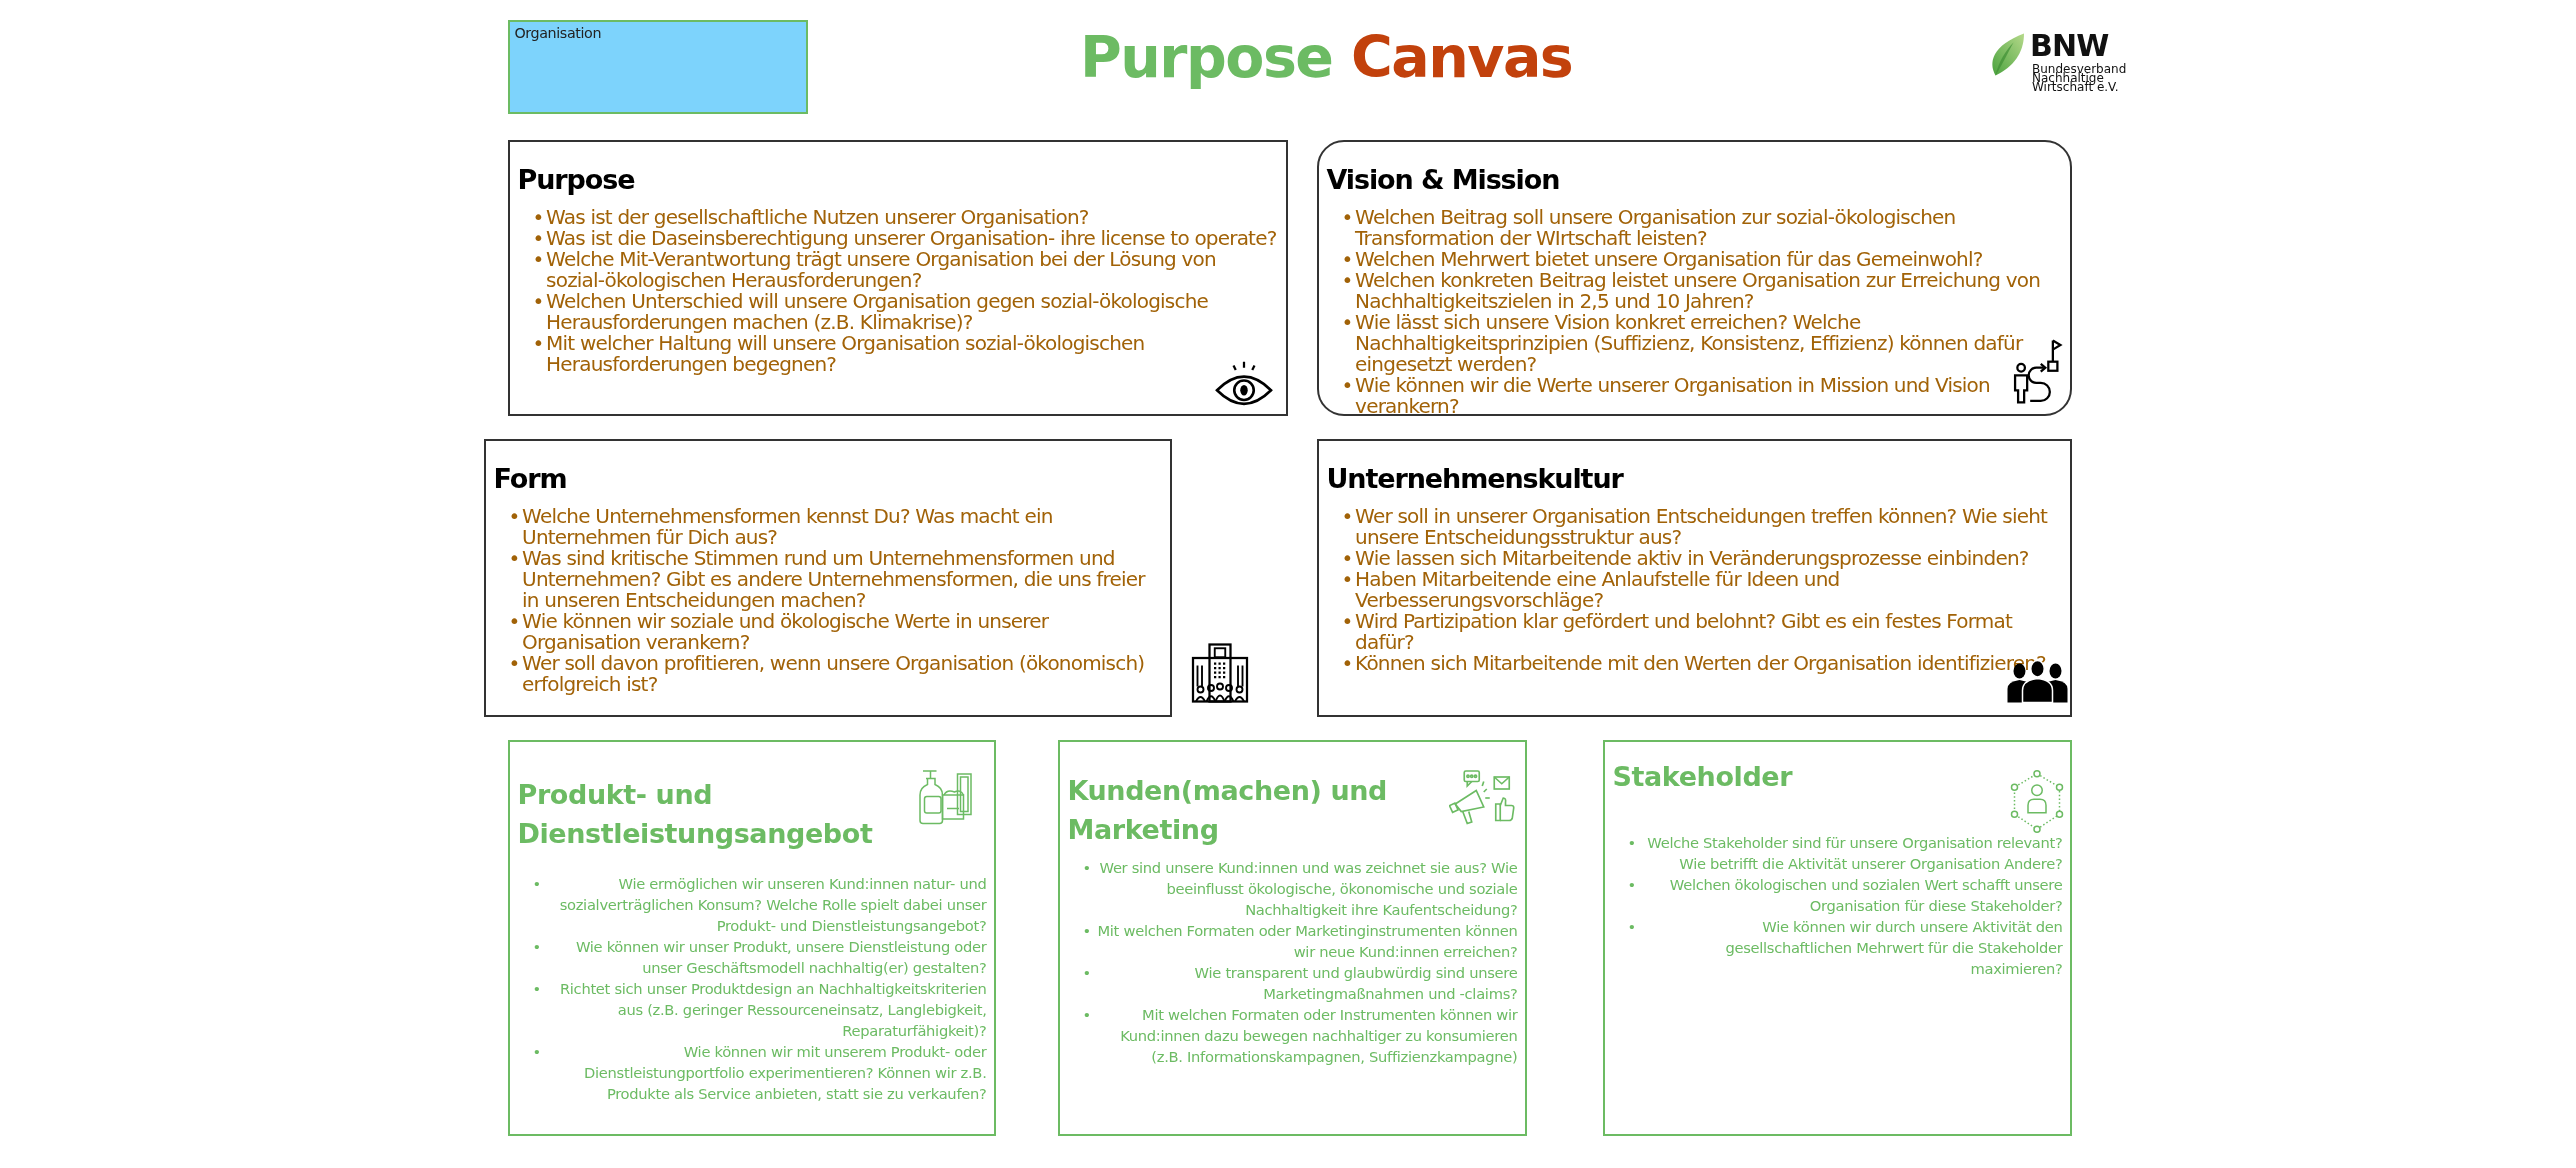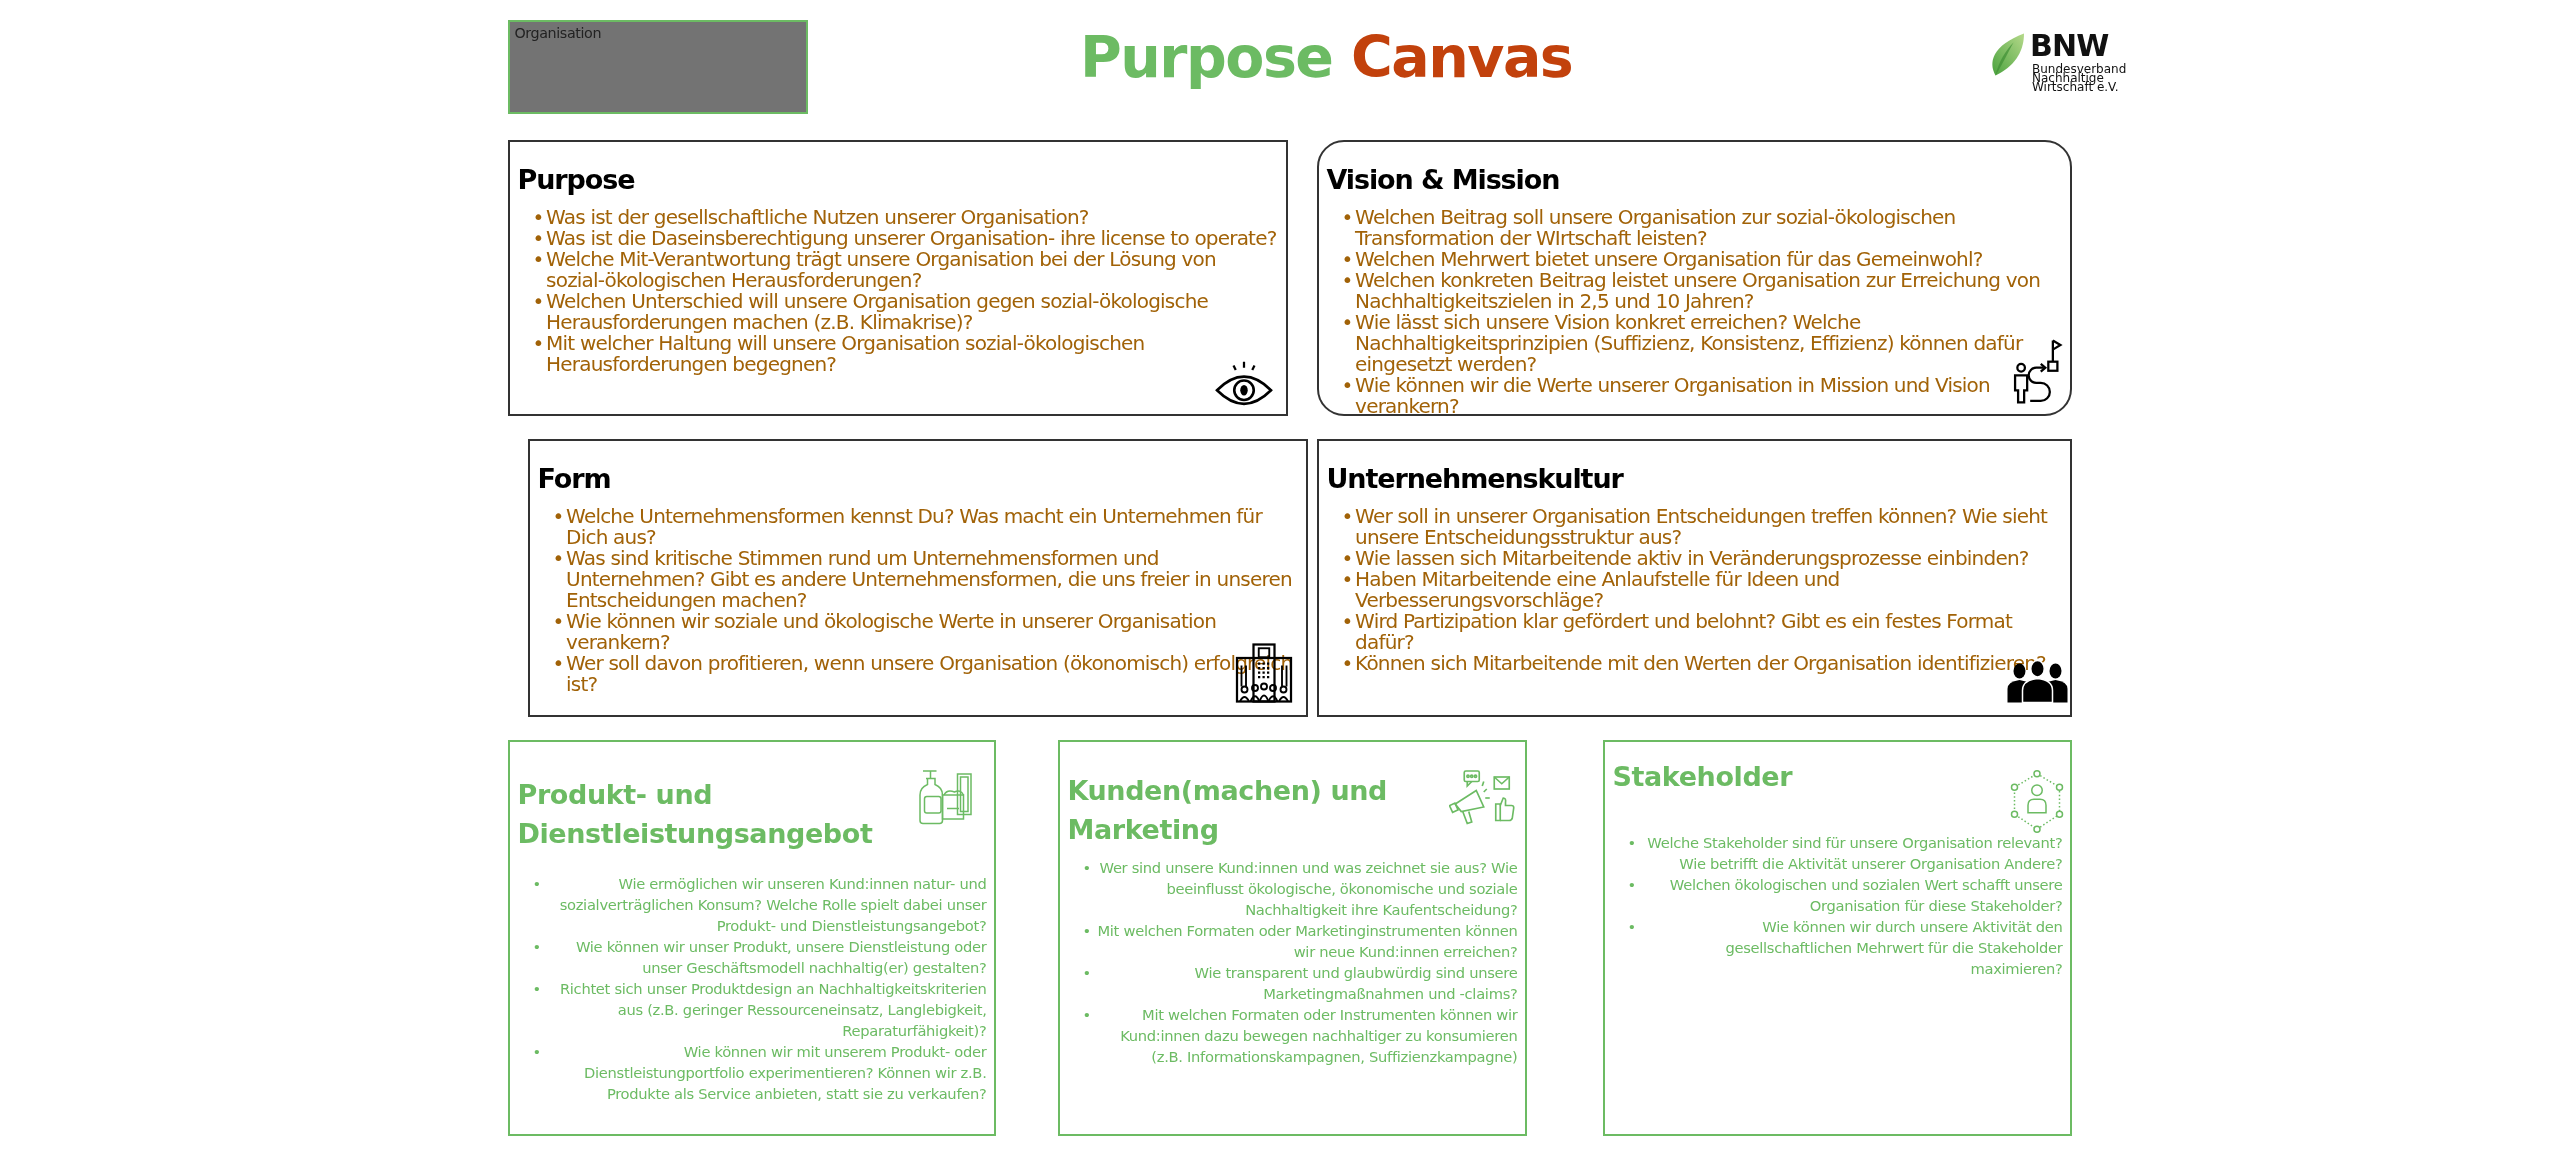--- a/index.html
+++ b/index.html
@@ -1,21 +1,21 @@
 <!DOCTYPE html>
 <html style="font-size:12px"><head>
 <meta charset="utf-8">
 <style>
   * { box-sizing: border-box; margin: 0; padding: 0; }
   html, body { width: 2576px; height: 1168px; background: #ffffff; overflow: hidden; }
   body { position: relative; font-family: "Liberation Sans", "DejaVu Sans", sans-serif; color: #111; }
 
   .org-box {
     position: absolute; left: 508px; top: 19.6px; width: 300px; height: 94px;
-    border: 2.3px solid #6cbb63; background: #737373; padding: 3px 4.5px;
+    border: 2.3px solid #6cbb63; background: #7dd3fc; padding: 3px 4.5px;
   }
   .org-label { font-family: "DejaVu Sans", sans-serif; font-size: 14.3px; color: #222; letter-spacing: -0.4px; }
 
   .page-title {
     position: absolute; left: 1080px; top: 19.6px; width: 452px; height: 75px;
     font-family: "DejaVu Sans", sans-serif; font-weight: bold; font-size: 57px;
     letter-spacing: -1.5px; line-height: 75px; white-space: nowrap;
   }
   .title-green { color: #6cbb63; }
   .title-black { color: #c2410c; }
@@ -48,21 +48,21 @@
     content: "•"; position: absolute; left: 0; top: 0; color: inherit;
   }
   .card.green ul { margin-top: 19.6px; text-align: right; }
   .card.green li { color: #6cbb63; font-size: 14.7px; line-height: 21px; letter-spacing: -0.3px; }
 
   .card-icon { position: absolute; }
 
   
   #card-purpose { left: 508px; top: 140px; width: 780px; height: 276px; }
   #card-vision  { left: 1317px; top: 140px; width: 777px; height: 276px; border-radius: 27px; }
-  #card-form    { left: 528px; top: 439px; width: 780px; height: 278px; }
+  #card-form    { left: 484px; top: 439px; width: 688px; height: 278px; }
   #card-kultur  { left: 1317px; top: 439px; width: 777px; height: 278px; }
 
   #card-produkt { left: 508px; top: 740px; width: 488px; height: 396px; }
   #card-kunden  { left: 1058px; top: 740px; width: 469px; height: 396px; }
   #card-stake   { left: 1603px; top: 740px; width: 469px; height: 396px; }
 
   #card-vision, #card-kultur { width: 777px; }
   #card-vision { width: 755px; }
   #card-kultur { width: 755px; }
 

